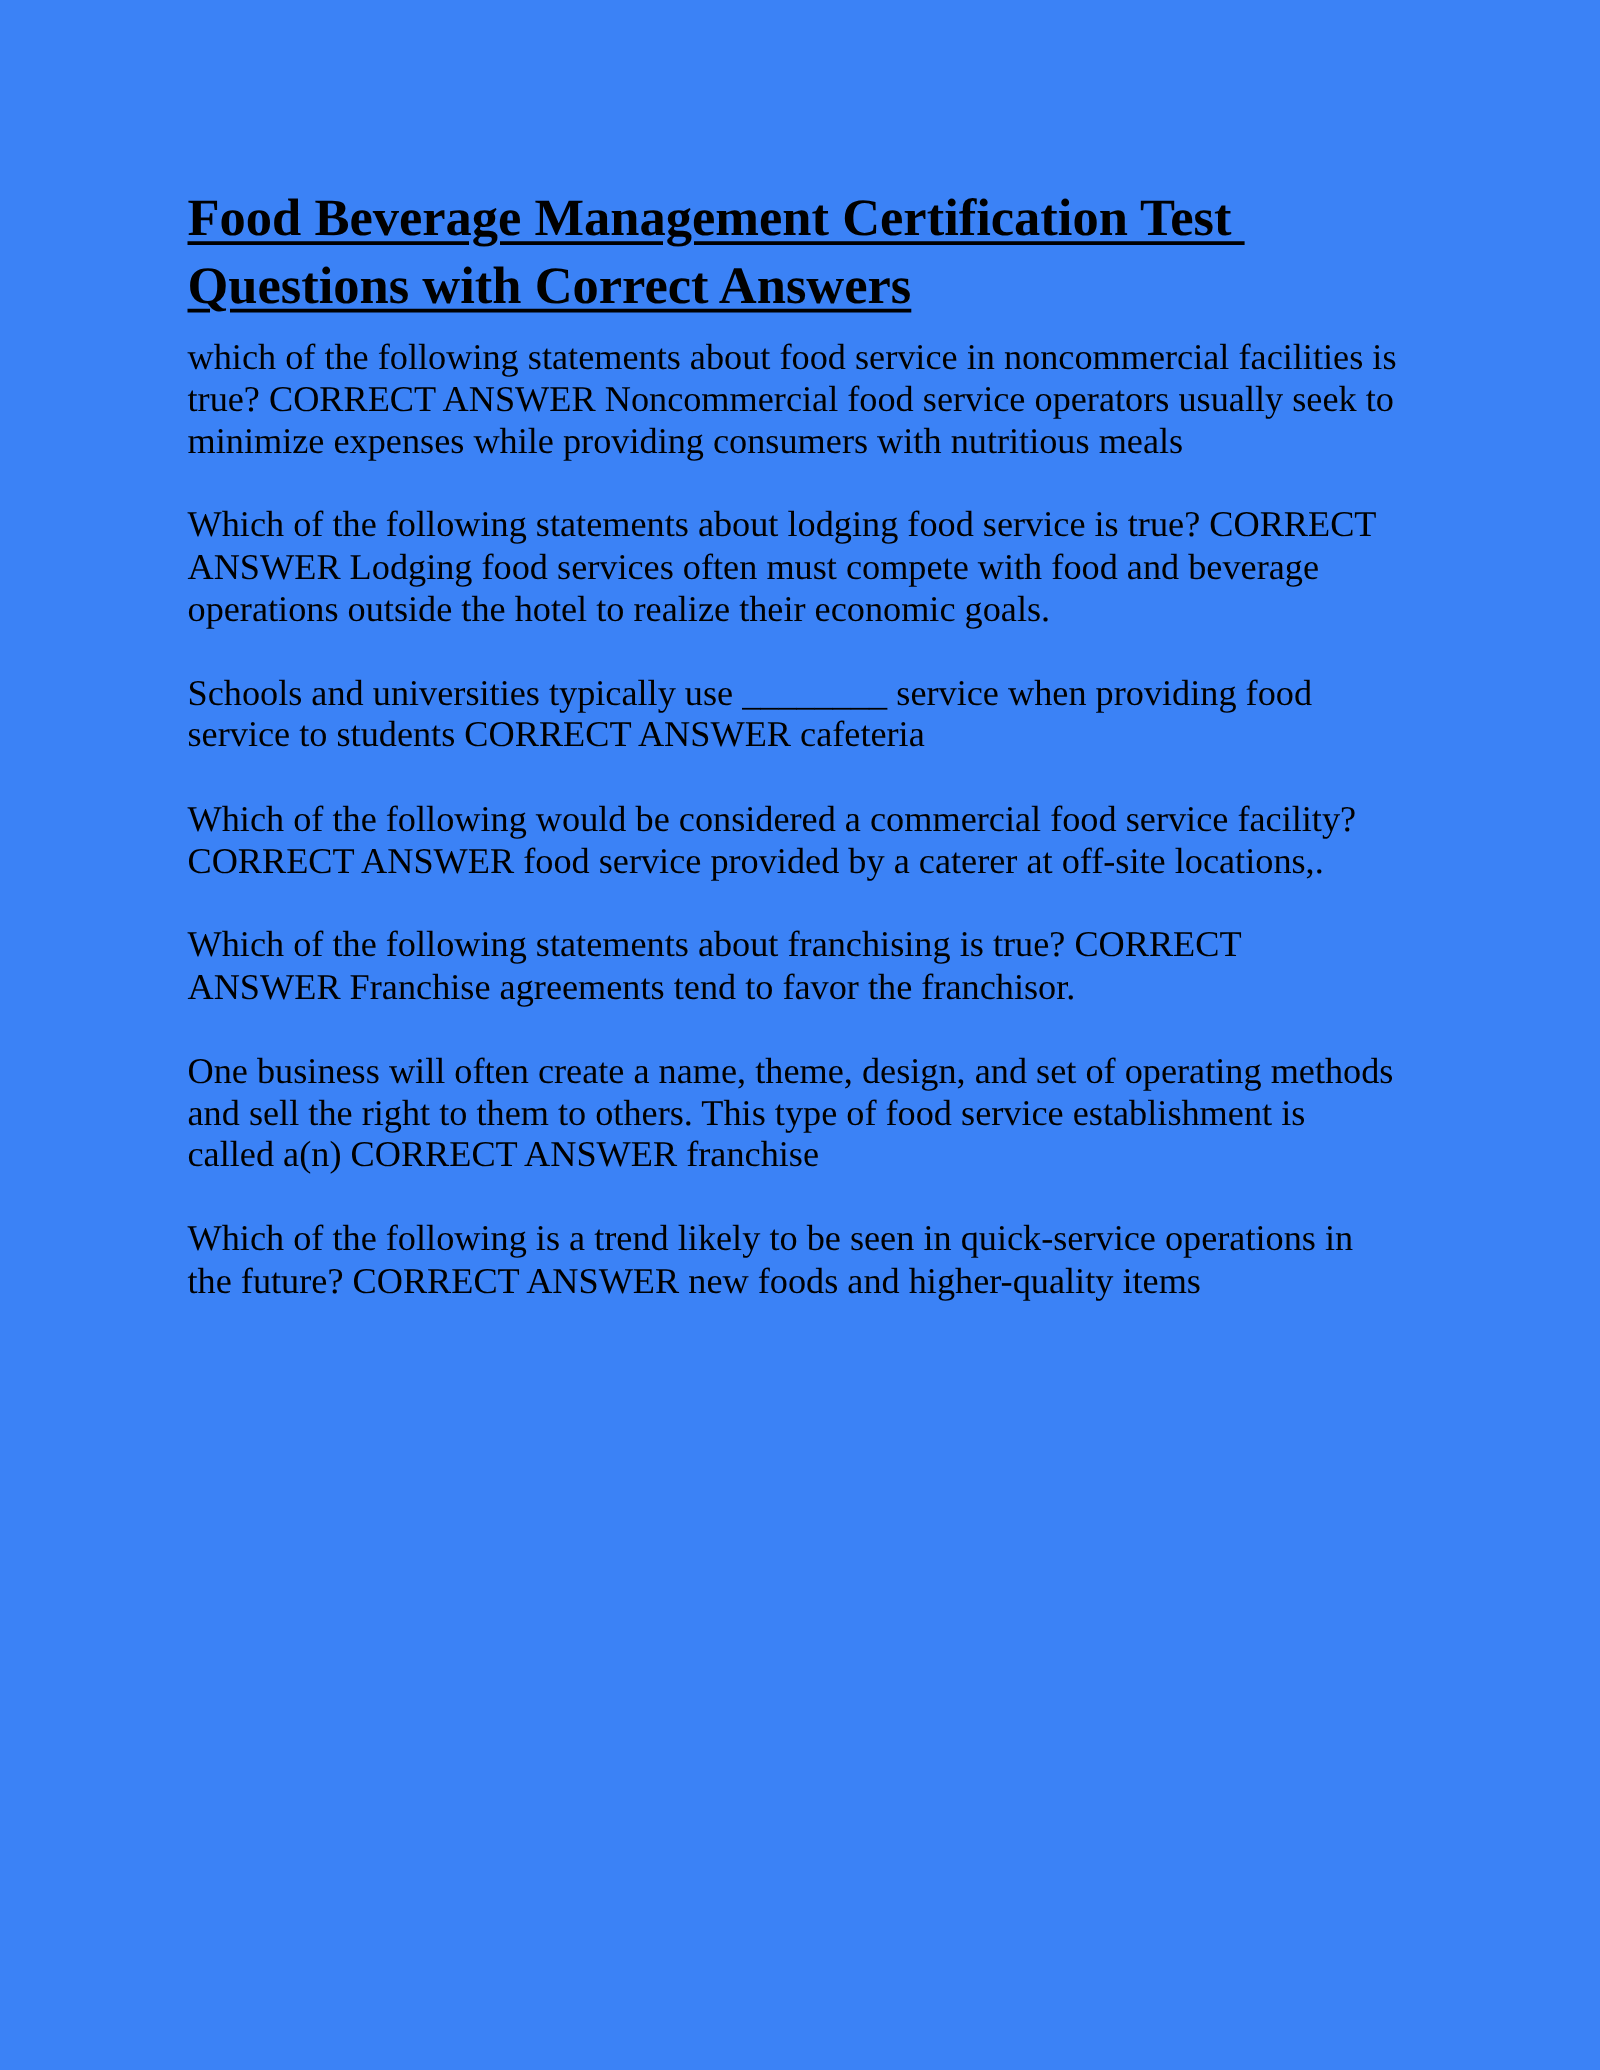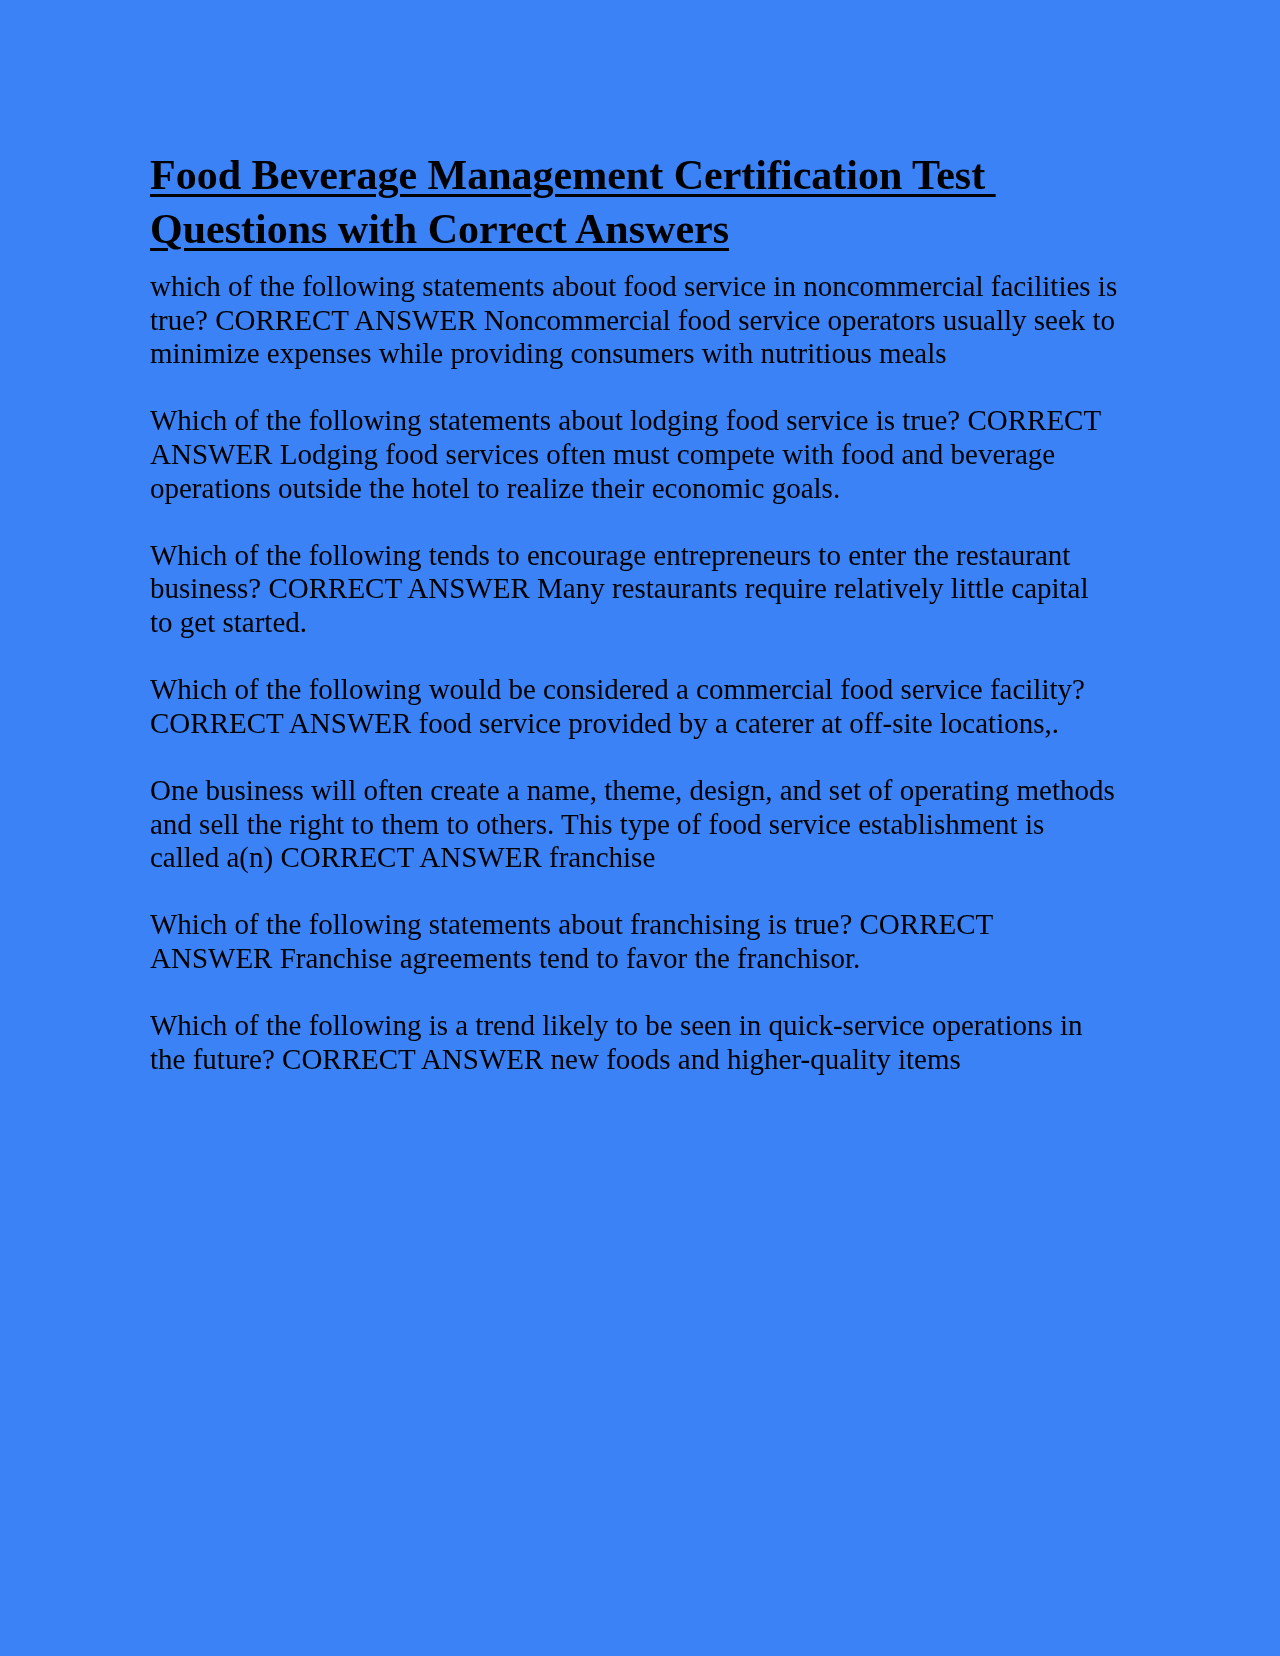--- a/index.html
+++ b/index.html
@@ -51,26 +51,25 @@
   <div class="content">
     <h1 class="doc-title">Food Beverage Management Certification Test&nbsp;
 Questions with Correct Answers</h1>
 
     <p class="para">which of the following statements about food service in noncommercial facilities is
 true? CORRECT ANSWER Noncommercial food service operators usually seek to
 minimize expenses while providing consumers with nutritious meals</p>
     <p class="para">Which of the following statements about lodging food service is true? CORRECT
 ANSWER Lodging food services often must compete with food and beverage
 operations outside the hotel to realize their economic goals.</p>
-    <p class="para">Which of the following tends to encourage entrepreneurs to enter the restaurant
-business? CORRECT ANSWER Many restaurants require relatively little capital
-to get started.</p>
+    <p class="para">Schools and universities typically use ________ service when providing food
+service to students CORRECT ANSWER cafeteria</p>
     <p class="para">Which of the following would be considered a commercial food service facility?
 CORRECT ANSWER food service provided by a caterer at off-site locations,.</p>
+    <p class="para">Which of the following statements about franchising is true? CORRECT
+ANSWER Franchise agreements tend to favor the franchisor.</p>
     <p class="para">One business will often create a name, theme, design, and set of operating methods
 and sell the right to them to others. This type of food service establishment is
 called a(n) CORRECT ANSWER franchise</p>
-    <p class="para">Which of the following statements about franchising is true? CORRECT
-ANSWER Franchise agreements tend to favor the franchisor.</p>
     <p class="para">Which of the following is a trend likely to be seen in quick-service operations in
 the future? CORRECT ANSWER new foods and higher-quality items</p>
   </div>
 </div>
 
 </body></html>

